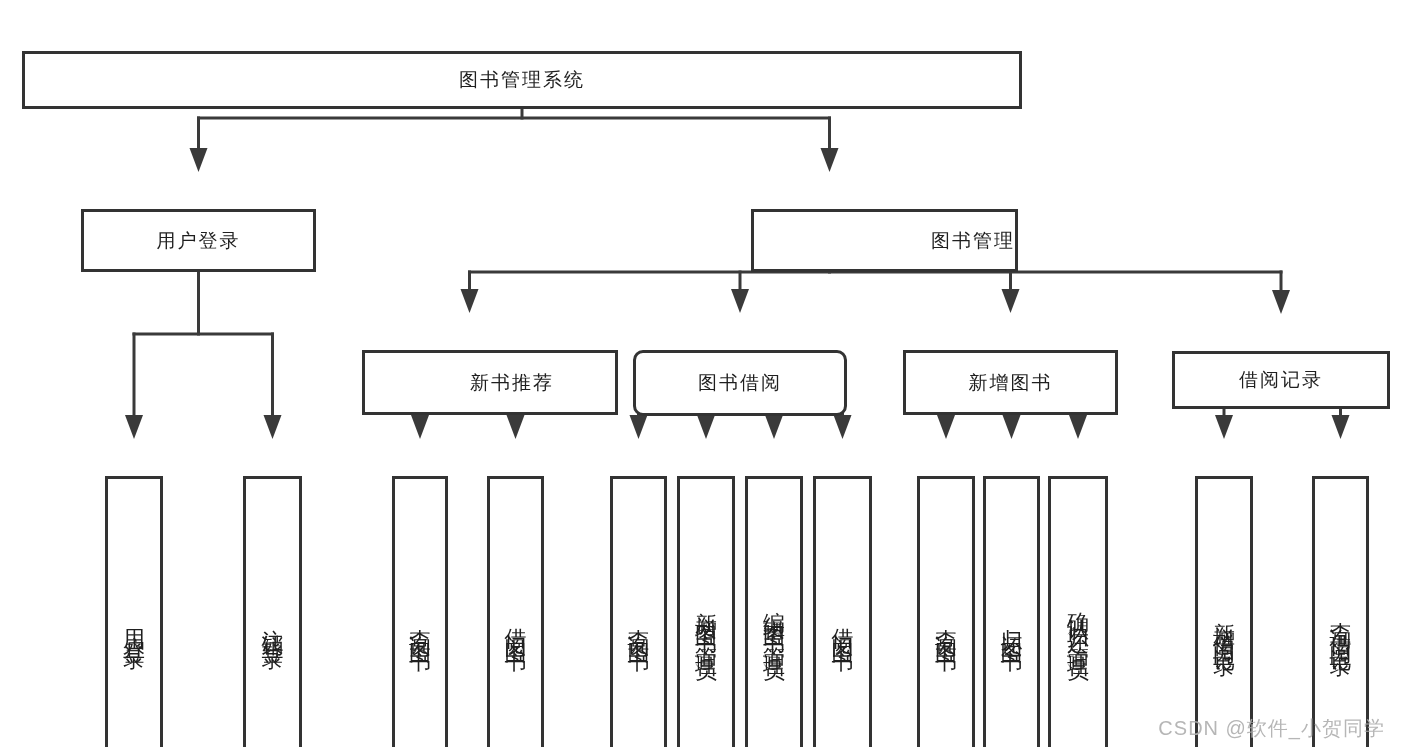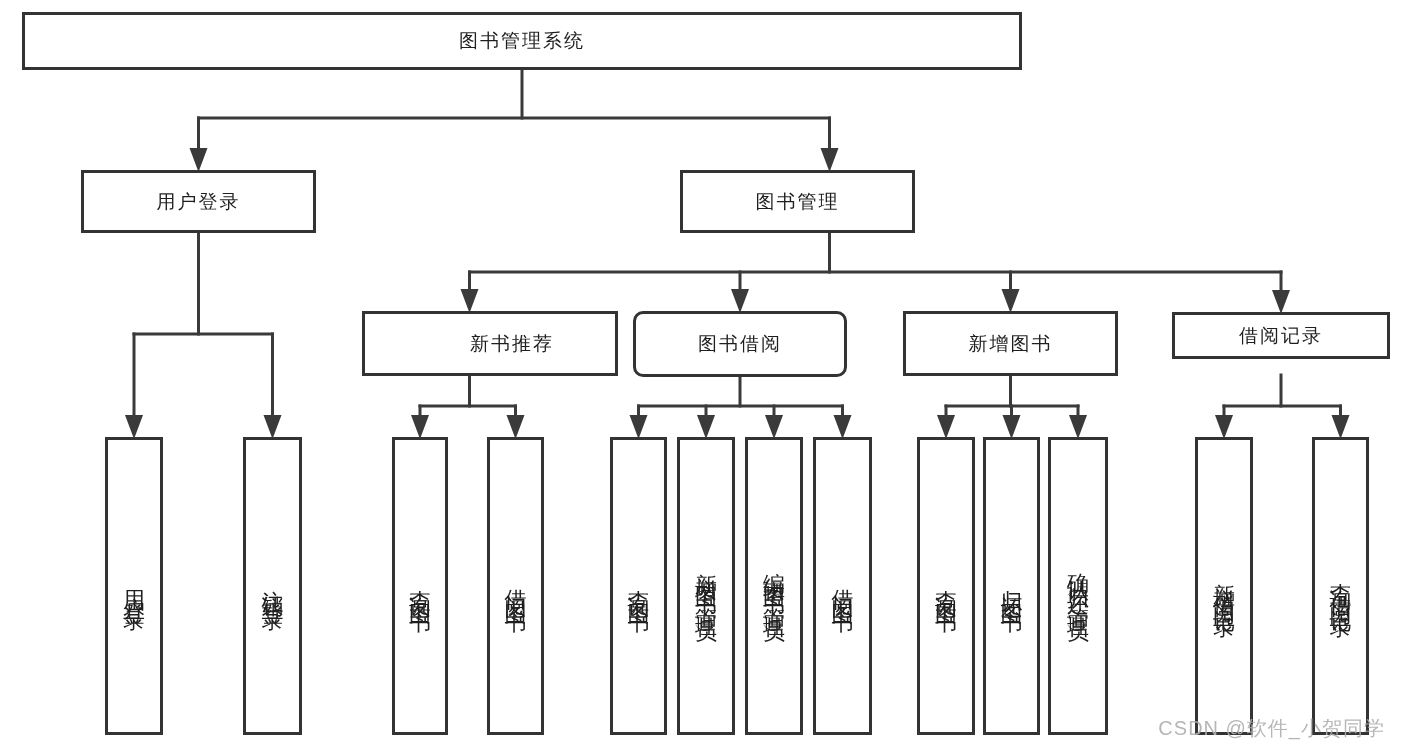--- a/index.html
+++ b/index.html
@@ -12,20 +12,21 @@
   }
   #connectors{position:absolute;left:0;top:0;z-index:1;}
   .node{
     position:absolute;
     box-sizing:border-box;
     border:3px solid var(--box-border,#333);
     background:var(--box-fill,#fff);
     color:var(--text,#1f1f1f);
     display:flex;align-items:center;justify-content:center;
     z-index:2;
+    margin-top:39px;
   }
   .node-wide{font-size:19px;letter-spacing:2px;}
   .node-tall{
     writing-mode:vertical-rl;
     text-orientation:mixed;
     font-size:22px;
     letter-spacing:7px;
     line-height:1;
   }
   .node-label{white-space:nowrap;}
@@ -97,33 +98,33 @@
       <line x1="1340.5" y1="406" x2="1340.5" y2="419" stroke="#3a3a3a" stroke-width="3" stroke-linecap="square"></line>
       <polygon points="1331.5,415 1349.5,415 1340.5,439" fill="#3a3a3a"></polygon>
     </svg>
   <div id="nodes">
       <div class="node node-wide" style="left: 22px; top: 12px; width: 1000px; height: 58px;">
         <span class="node-label">图书管理系统</span>
       </div>
       <div class="node node-wide" style="left: 81px; top: 170px; width: 235px; height: 63px;">
         <span class="node-label">用户登录</span>
       </div>
-      <div class="node node-wide" style="left: 680px; top: 170px; width: 235px; height: 63px;">
+      <div class="node node-wide" style="left: 751px; top: 170px; width: 267px; height: 63px; justify-content: flex-end;">
         <span class="node-label">图书管理</span>
       </div>
       <div class="node node-wide" style="left: 362px; top: 311px; width: 256px; height: 65px; padding-left: 44px;">
         <span class="node-label">新书推荐</span>
       </div>
       <div class="node node-wide" style="left: 633px; top: 311px; width: 214px; height: 66px; border-radius: 10px;">
         <span class="node-label">图书借阅</span>
       </div>
       <div class="node node-wide" style="left: 903px; top: 311px; width: 215px; height: 65px;">
         <span class="node-label">新增图书</span>
       </div>
-      <div class="node node-wide" style="left: 1172px; top: 312px; width: 218px; height: 47px;">
+      <div class="node node-wide" style="left: 1172px; top: 312px; width: 218px; height: 58px;">
         <span class="node-label">借阅记录</span>
       </div>
       <div class="node node-tall" style="left: 105px; top: 437px; width: 58px; height: 298px;">
         <span class="node-label">用户登录</span>
       </div>
       <div class="node node-tall" style="left: 243px; top: 437px; width: 59px; height: 298px;">
         <span class="node-label">注销登录</span>
       </div>
       <div class="node node-tall" style="left: 392px; top: 437px; width: 56px; height: 298px;">
         <span class="node-label">查询图书</span>

